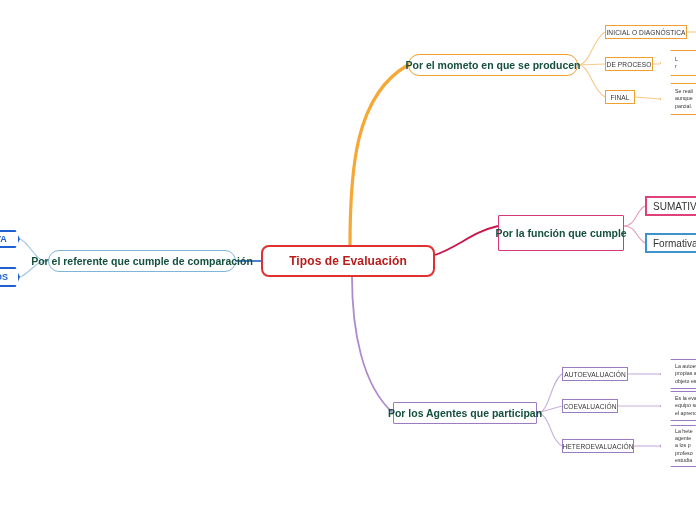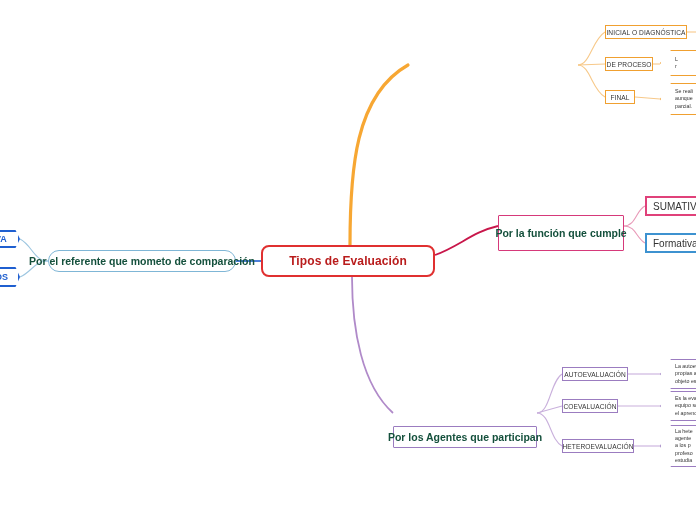--- a/index.html
+++ b/index.html
@@ -66,21 +66,20 @@
     left: 498px; top: 215px;
     width: 126px; height: 36px;
     border: 1.6px solid #d6397a;
     border-radius: 1px;
   }
   #branch-agentes {
     left: 393px; top: 402px;
     width: 144px; height: 22px;
     border: 1.6px solid #9b7cc0;
     border-radius: 1px;
-    margin-top: 24px;
   }
 
   
   .leaf {
     font-size: 6.6px;
     color: #333333;
     letter-spacing: .1px;
     padding: 0 4px;
   }
   .leaf-orange { border: 1.4px solid #f0a030; }
@@ -176,22 +175,23 @@
     <path d="M537,413 C550,413 550,382 562,374" stroke="#c9b0dc" stroke-width="1.1" fill="none"></path>
     <path d="M537,413 L562,406" stroke="#c9b0dc" stroke-width="1.1" fill="none"></path>
     <path d="M537,413 C550,413 550,440 562,446" stroke="#c9b0dc" stroke-width="1.1" fill="none"></path>
     <path d="M628,374 L660,374" stroke="#c9b0dc" stroke-width="1.1" fill="none"></path>
     <path d="M618,406 L660,406" stroke="#c9b0dc" stroke-width="1.1" fill="none"></path>
     <path d="M634,446 L660,446" stroke="#c9b0dc" stroke-width="1.1" fill="none"></path>
   </svg>
 
   <div class="node" id="root-node">Tipos de Evaluación</div>
 
-
-  <div class="node branch" id="branch-referente">Por el referente que mometo de comparación</div>
+  <div class="node branch" id="branch-momento">Por el mometo en que se producen</div>
+
+  <div class="node branch" id="branch-referente">Por el referente que cumple de comparación</div>
 
   <div class="node branch" id="branch-funcion">Por la función que cumple</div>
 
   <div class="node branch" id="branch-agentes">Por los Agentes que participan</div>
 
   <div class="node leaf leaf-orange" id="leaf-inicial">INICIAL O DIAGNÓSTICA</div>
   <div class="node leaf leaf-orange" id="leaf-proceso">DE PROCESO</div>
   <div class="node leaf leaf-orange" id="leaf-final">FINAL</div>
 
   <div class="note note-orange" id="note-proceso">L<br>r</div>

